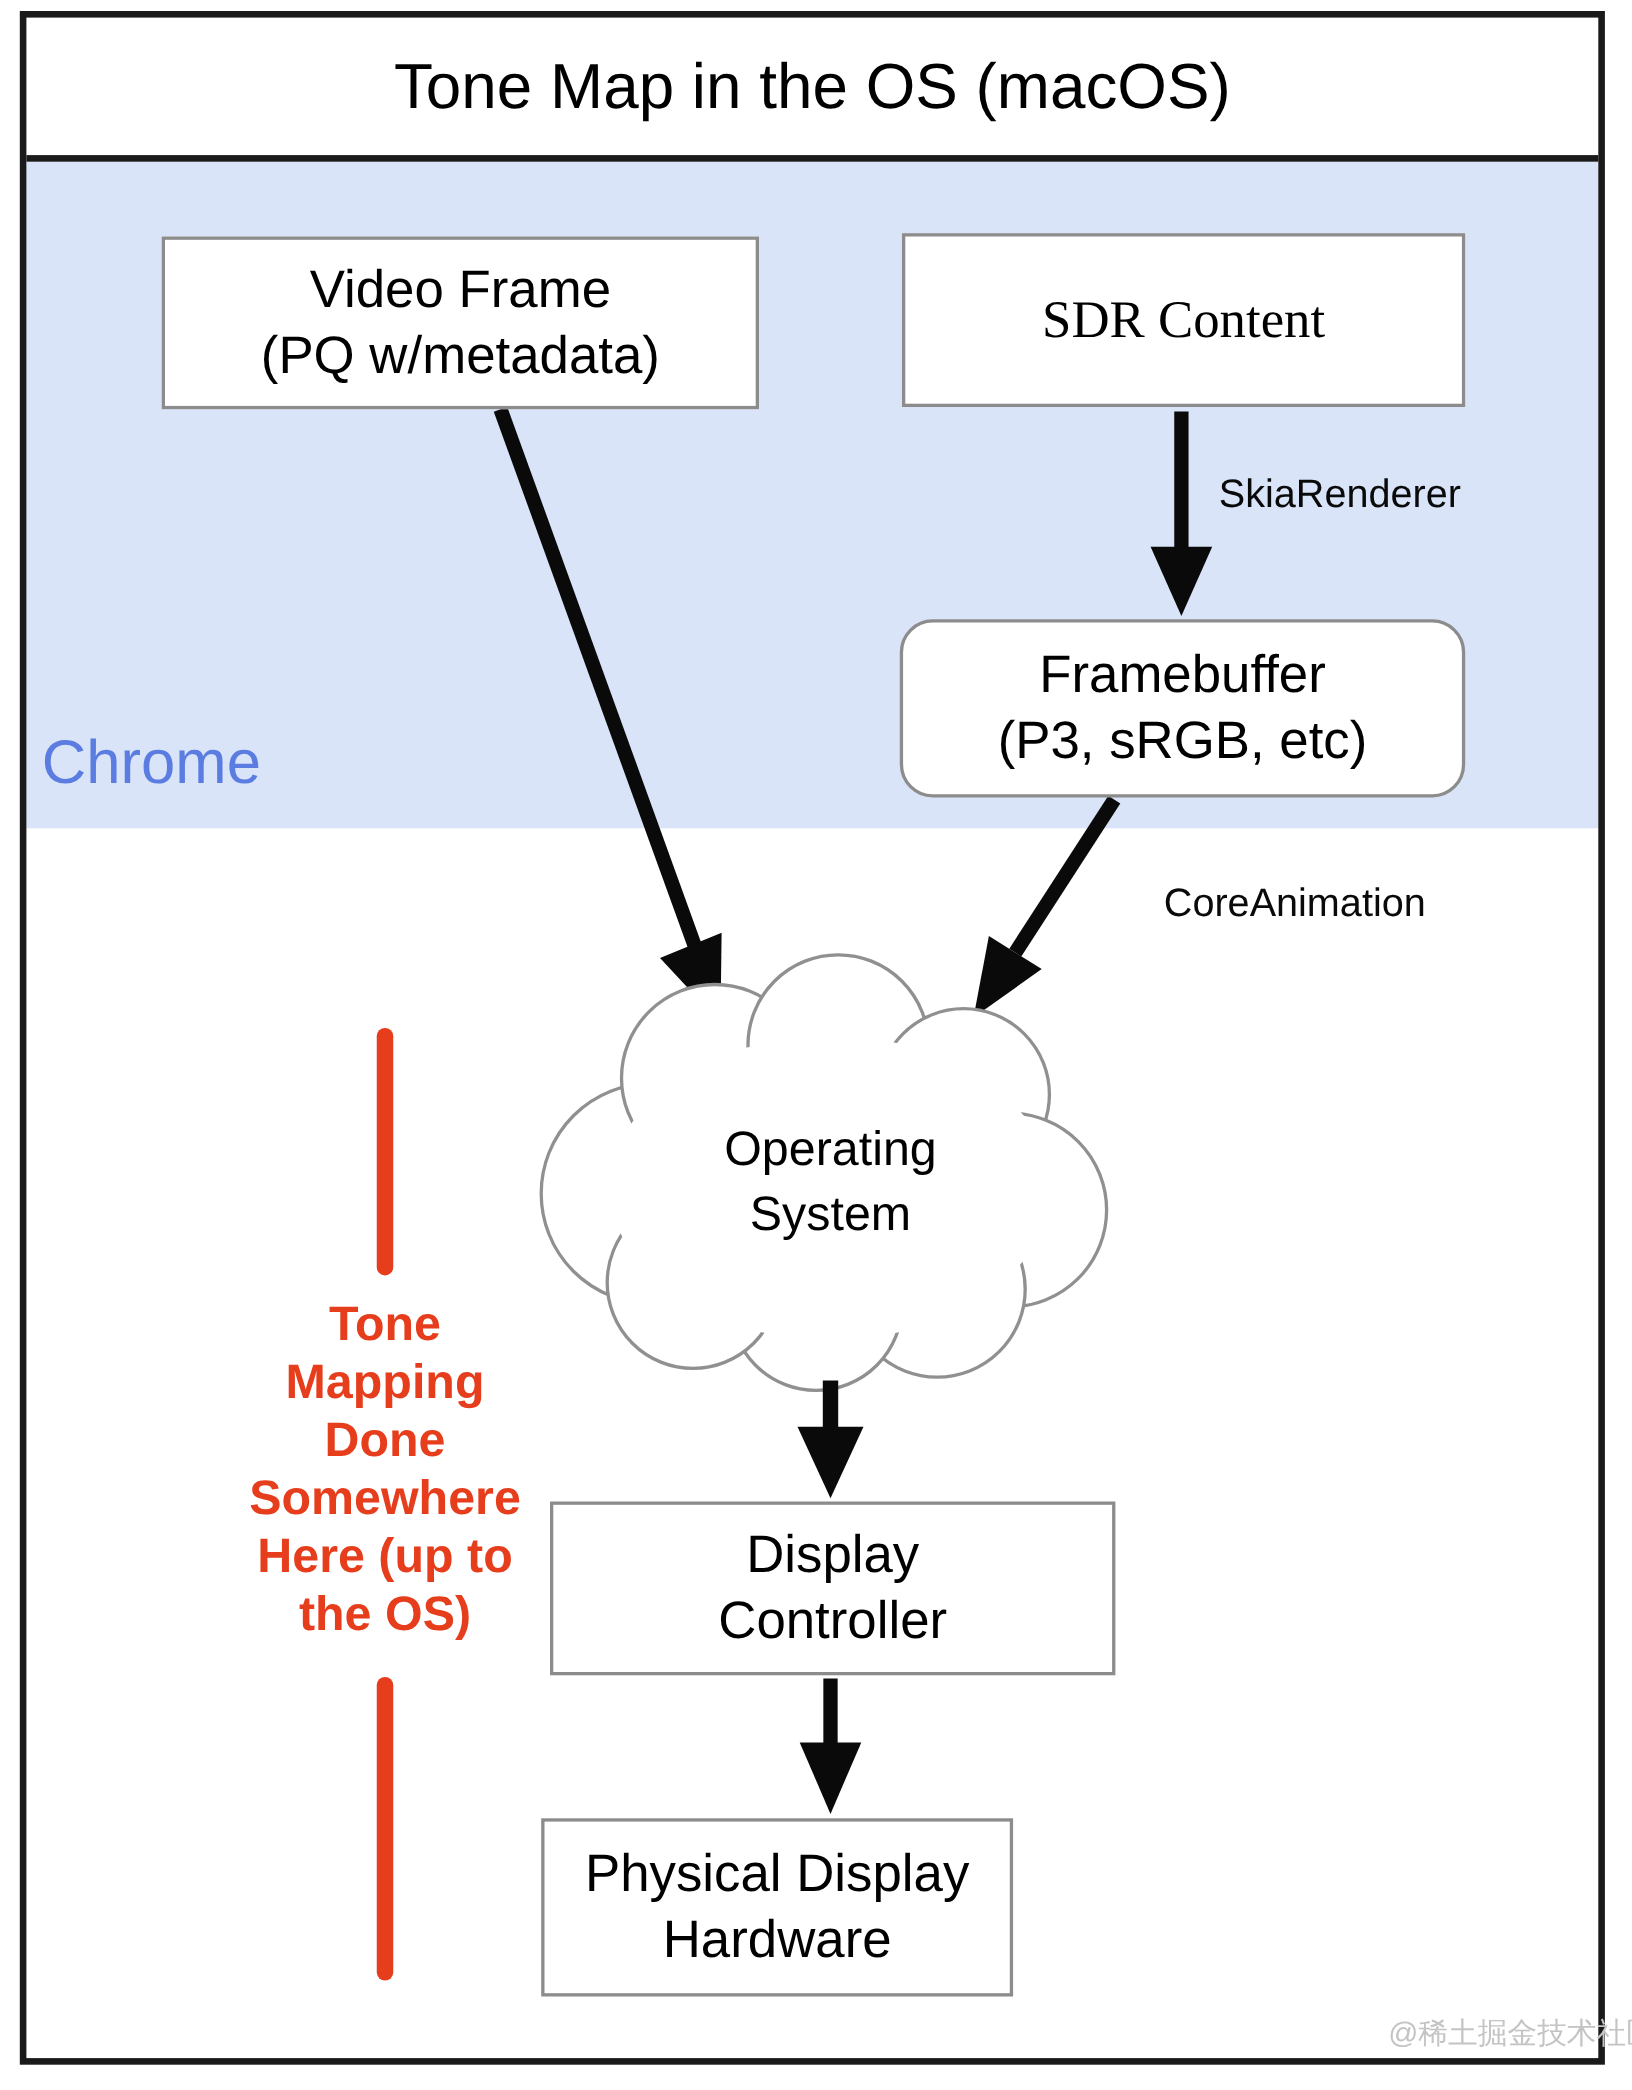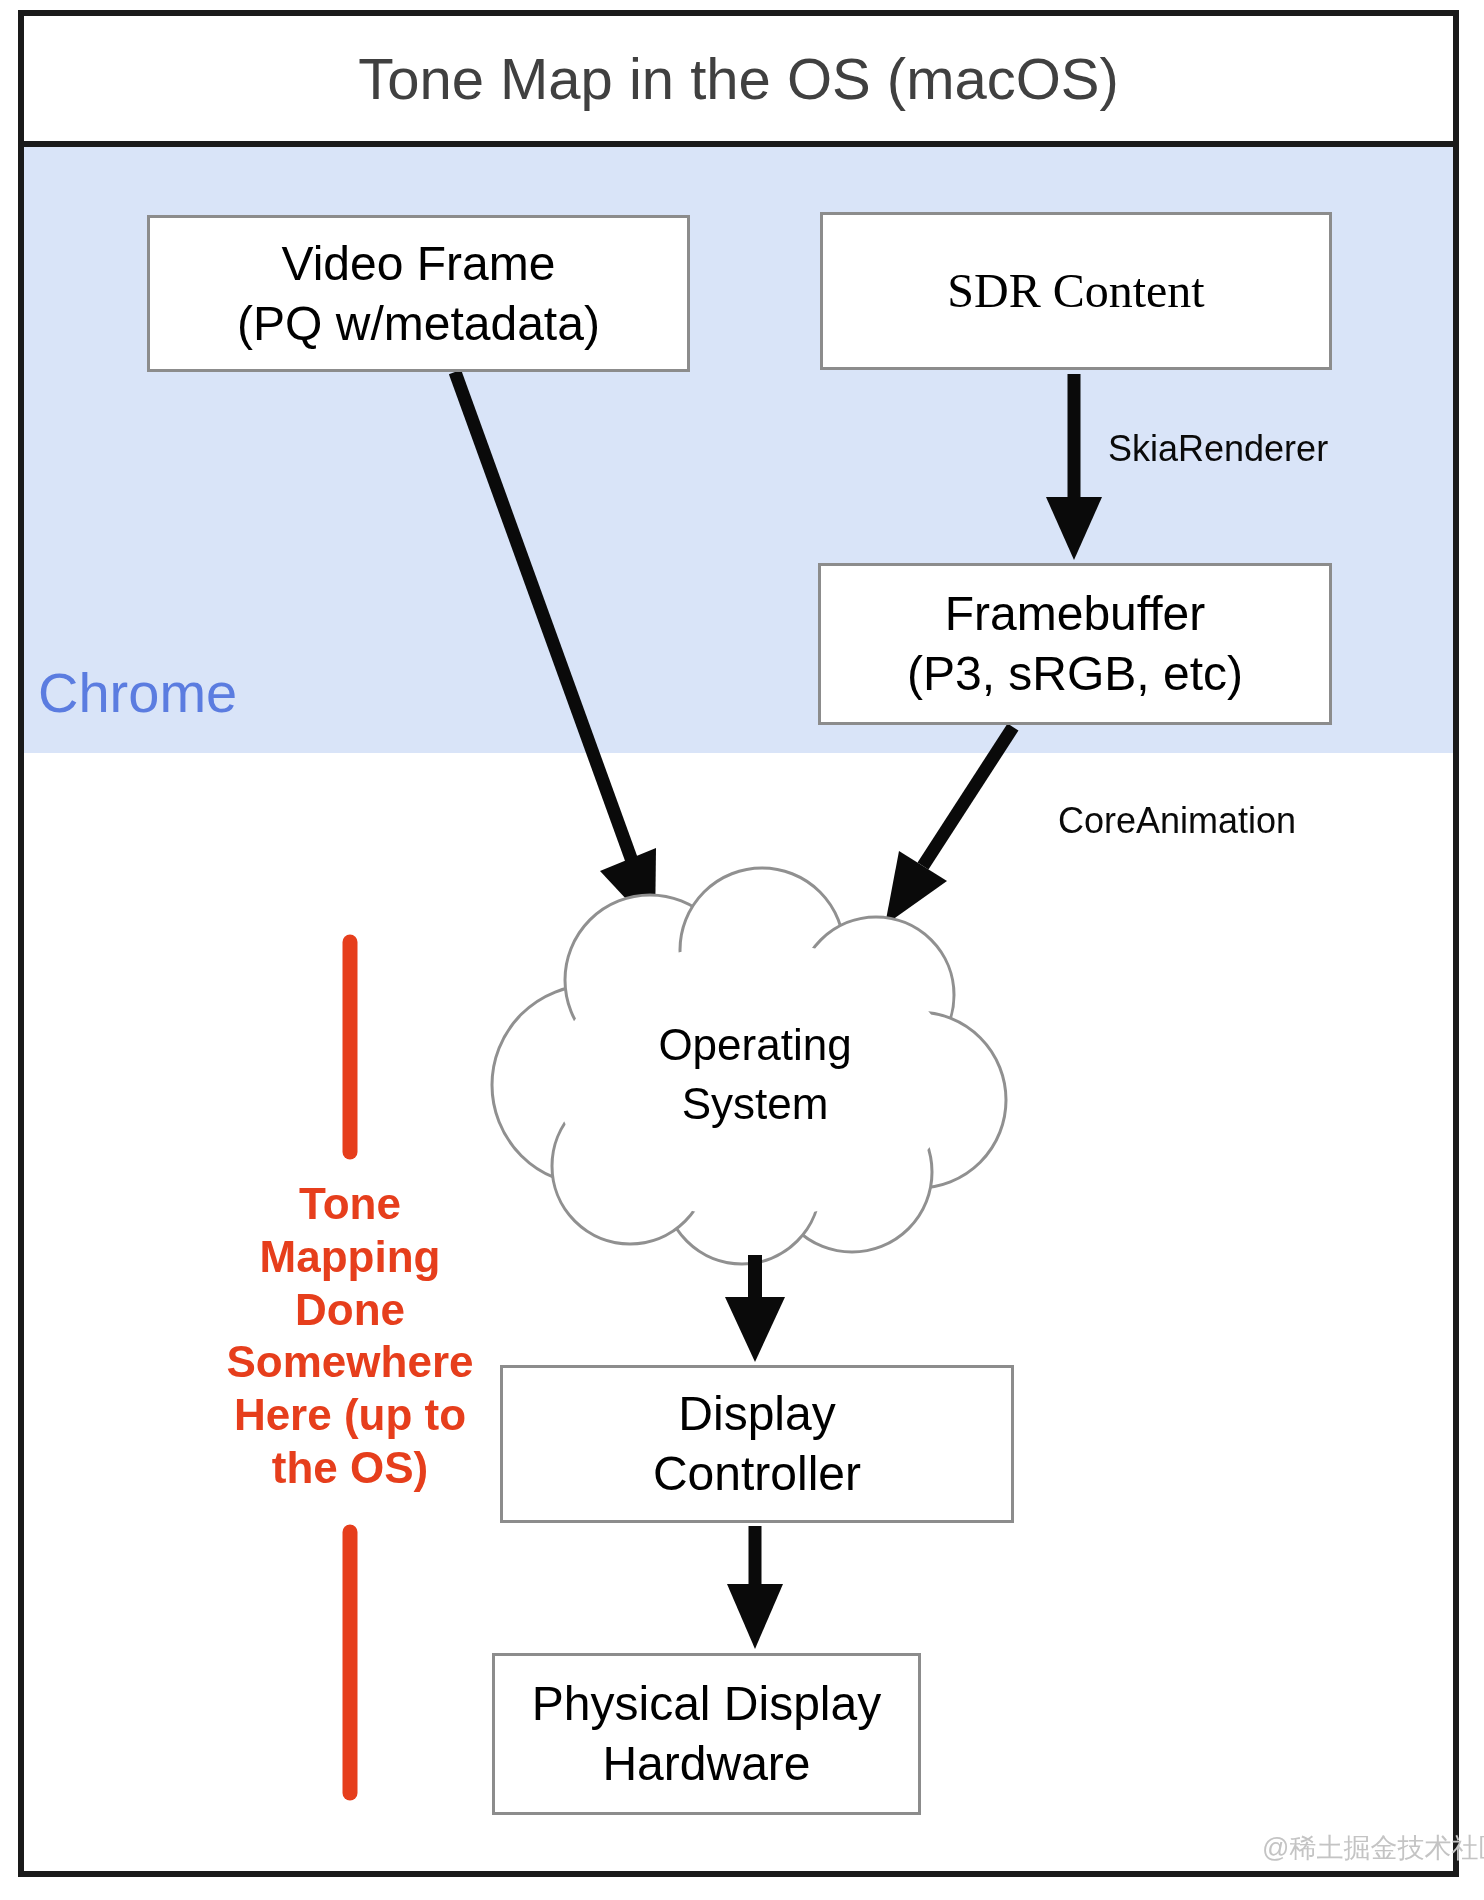--- a/index.html
+++ b/index.html
@@ -13,41 +13,41 @@
   .frame{
     position:absolute;left:18px;top:10px;width:1441px;height:1867px;
     border:6px solid #1a1a1a;box-sizing:border-box;
     pointer-events:none;
   }
   .title-bar{
     position:absolute;left:24px;top:16px;width:1429px;height:125px;
     display:flex;align-items:center;justify-content:center;
   }
   .title-text{
-    font-size:58px;color:#404040;letter-spacing:0px;white-space:nowrap;
+    font-size:58px;color:#000000;letter-spacing:0px;white-space:nowrap;
   }
   .separator{
     position:absolute;left:24px;top:141px;width:1429px;height:6px;background:#1a1a1a;
   }
   .blue-band{
     position:absolute;left:24px;top:147px;width:1429px;height:606px;
     background:var(--chrome-band,#D9E4F8);
   }
   .chrome-label{
     position:absolute;left:38px;top:660px;
     font-size:56px;color:var(--chrome-label,#5B7CE0);
   }
   .node-box{
     position:absolute;background:#ffffff;border:3px solid #8C8C8C;box-sizing:border-box;
     display:flex;flex-direction:column;align-items:center;justify-content:center;
     text-align:center;color:#000;font-size:48px;line-height:1.24;
   }
   .box-video{left:147px;top:215px;width:543px;height:157px;}
   .box-sdr{left:820px;top:212px;width:512px;height:158px;font-family:Liberation Serif, serif;}
-  .box-framebuffer{left:818px;top:563px;width:514px;height:162px;}
+  .box-framebuffer{left:818px;top:563px;width:514px;height:162px;border-radius:30px;}
   .box-controller{left:500px;top:1365px;width:514px;height:158px;}
   .box-physical{left:492px;top:1653px;width:429px;height:162px;}
   .edge-label{
     position:absolute;font-size:36px;color:#0a0a0a;white-space:nowrap;
   }
   .label-skia{left:1108px;top:428px;}
   .label-core{left:1058px;top:788px;margin-top:12px;}
   .cloud-text{
     position:absolute;left:555px;top:1015px;width:400px;
     text-align:center;font-size:44px;line-height:1.35;color:#000000;

